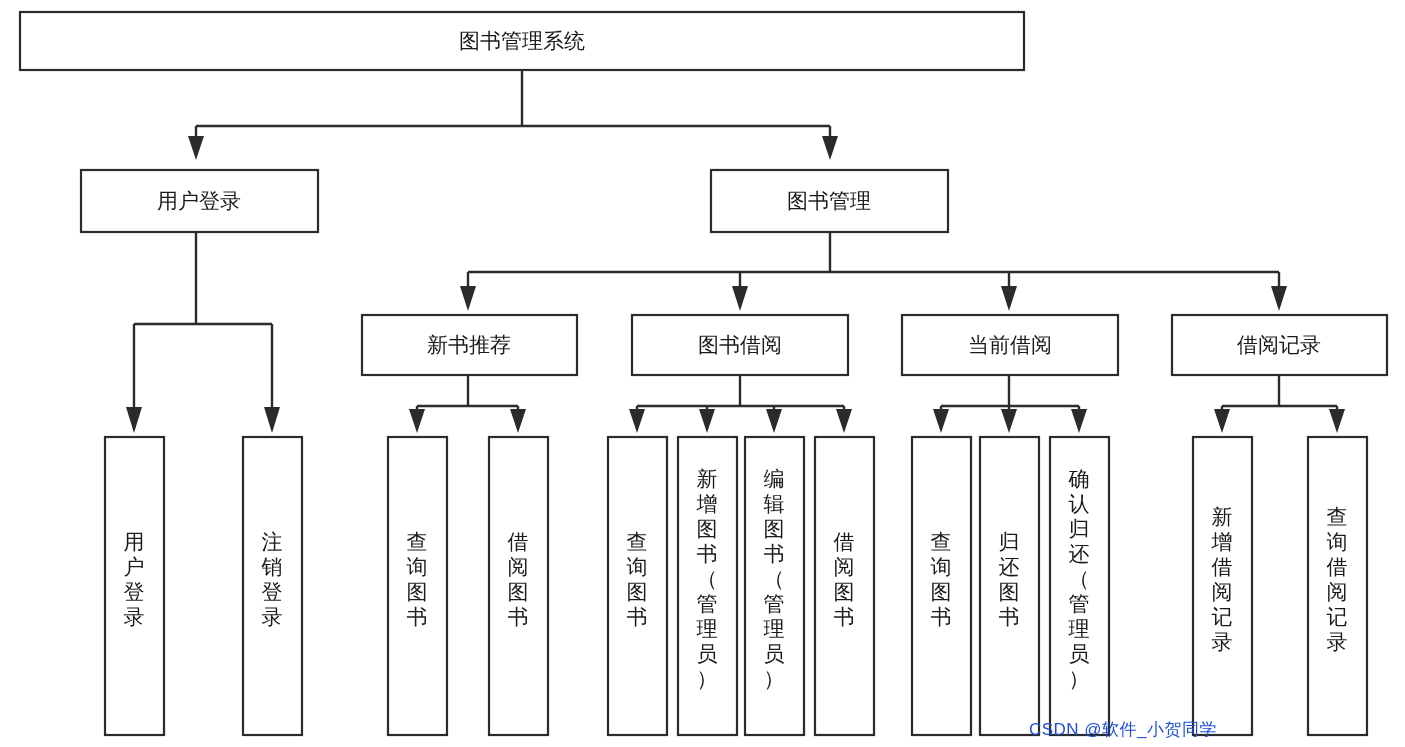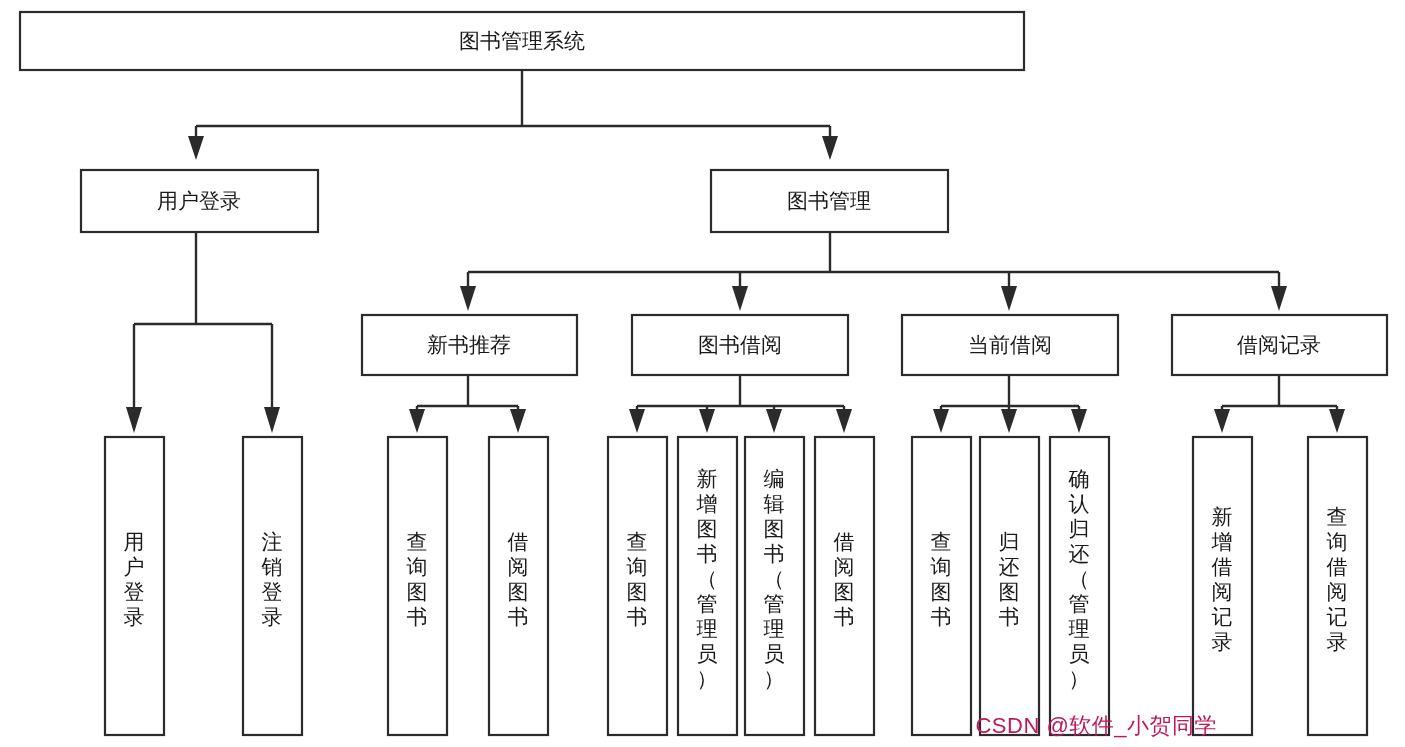--- a/index.html
+++ b/index.html
@@ -52,22 +52,22 @@
     font-family: "Liberation Sans", "DejaVu Sans", sans-serif;
     font-size: 21px;
     fill: #1a1a1a;
     text-anchor: middle;
   }
   .watermark-text {
     position: absolute;
     right: 14px;
     bottom: 6px;
     font-family: "Liberation Sans", "DejaVu Sans", sans-serif;
-    font-size: 22px;
-    color: #be185d;
+    font-size: 17px;
+    color: #1d4ed8;
     letter-spacing: 0.5px;
     white-space: nowrap;
     pointer-events: none;
   }
 </style>
 </head>
 <body>
 
 <div id="diagram-root">
 

